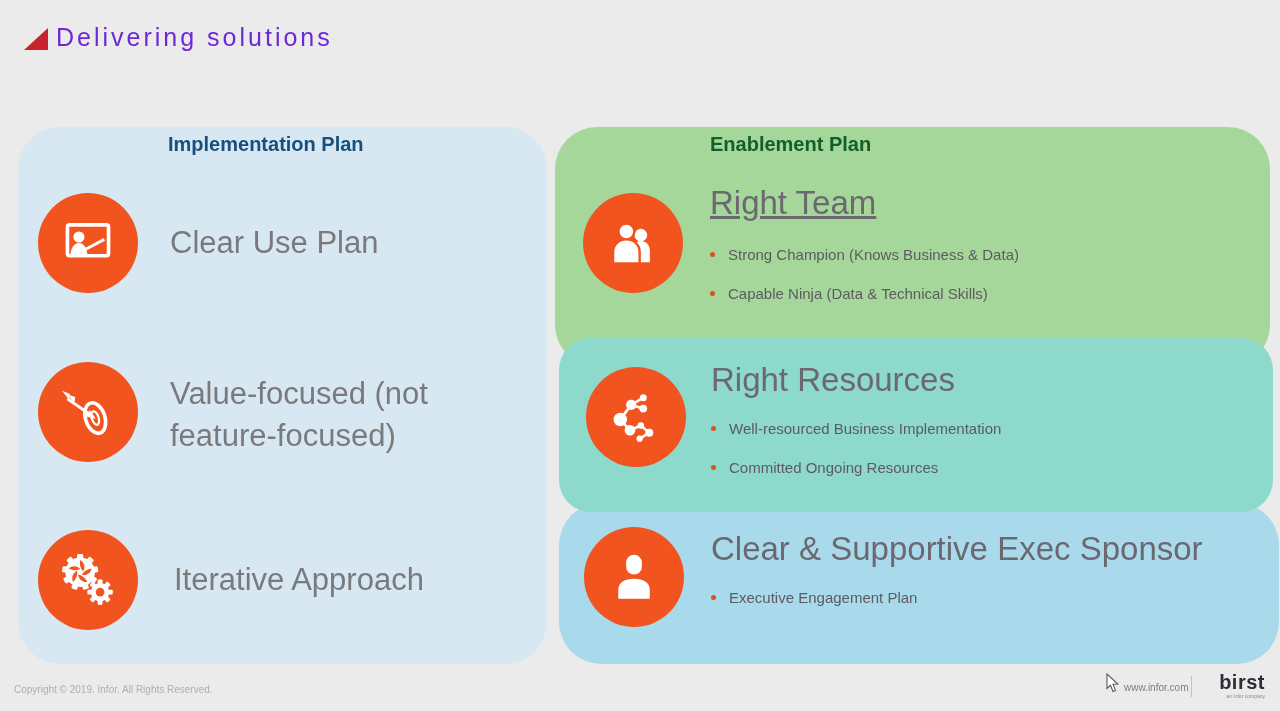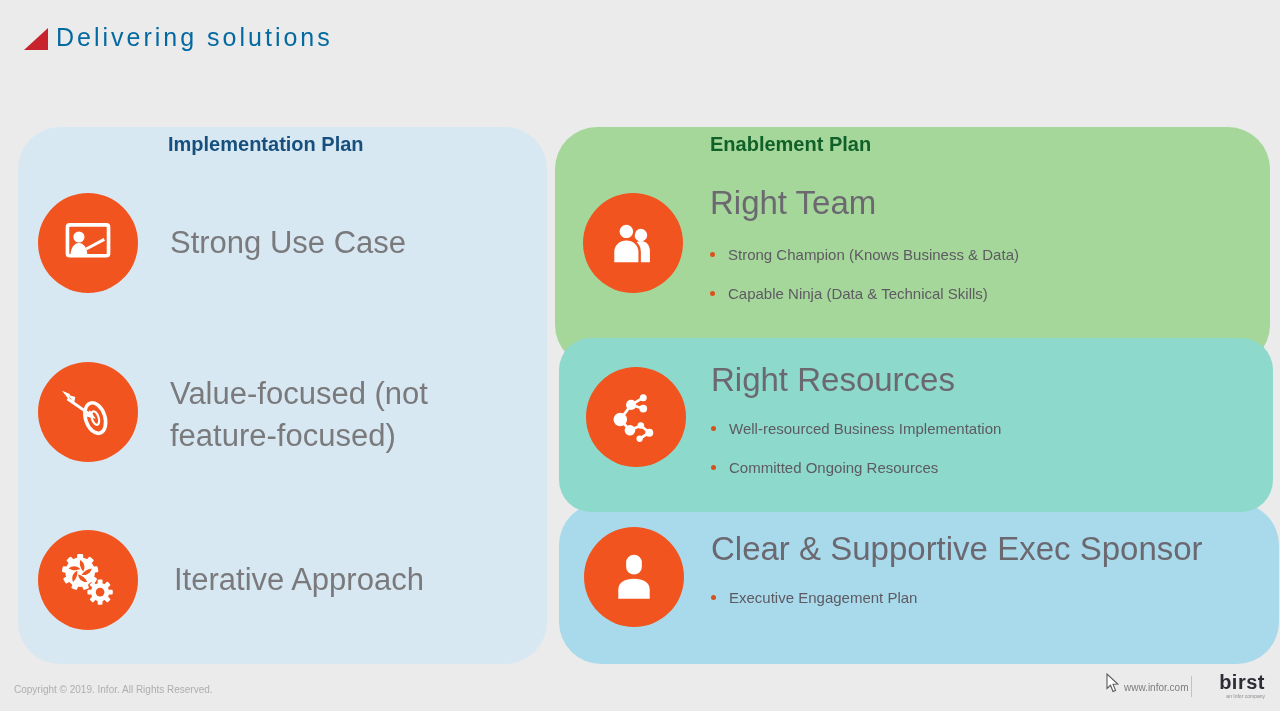--- a/index.html
+++ b/index.html
@@ -3,21 +3,21 @@
 <meta charset="utf-8">
 <style>
   html,body{margin:0;padding:0;}
   body{width:1280px;height:711px;overflow:hidden;background:#ebebeb;
        font-family:"Liberation Sans", sans-serif;}
   .slide{position:relative;width:1280px;height:711px;background:#ebebeb;}
 
   
   .kicker-triangle{position:absolute;left:24px;top:28px;width:24px;height:22px;
        background:#c8232c;clip-path:polygon(100% 0,100% 100%,0 100%);}
-  .kicker{position:absolute;left:56px;top:23px;font-size:25px;color:#0369a1;
+  .kicker{position:absolute;left:56px;top:23px;font-size:25px;color:#6d28d9;
        letter-spacing:3px;}
   .title{position:absolute;left:26px;top:61px;font-size:43px;font-weight:bold;
        color:#57525c;letter-spacing:0.5px;}
 
   
   .panel{position:absolute;}
   .panel-left{left:18px;top:127px;width:529px;height:537px;background:#d7e8f2;
        border-radius:42px;}
   .panel-green{left:555px;top:127px;width:715px;height:240px;background:#a5d79b;
        border-radius:42px;z-index:1;}
@@ -71,21 +71,21 @@
     <div class="plan-heading impl">Implementation Plan</div>
 
     <div class="icon-circle" style="left:20px;top:66px;">
       <svg viewBox="0 0 48 48">
         <rect x="7" y="9" width="34" height="25.5" rx="1.8" fill="none" stroke="#fff" stroke-width="3"></rect>
         <circle cx="16.5" cy="19" r="4.6" fill="#fff"></circle>
         <path d="M9.5 34.5 c0-6.8 3.3-10.6 7-10.6 s7 3.8 7 10.6 z" fill="#fff"></path>
         <line x1="22.5" y1="29" x2="37.5" y2="21" stroke="#fff" stroke-width="2.4"></line>
       </svg>
     </div>
-    <div class="item-label" style="top:66px;height:100px;width:340px;">Strong Use Case</div>
+    <div class="item-label" style="top:66px;height:100px;width:340px;">Clear Use Plan</div>
 
     <div class="icon-circle" style="left:20px;top:235px;">
       <svg viewBox="0 0 48 48">
         <g transform="rotate(-18 30 29)">
           <ellipse cx="30" cy="29" rx="8" ry="13" fill="none" stroke="#fff" stroke-width="3"></ellipse>
           <ellipse cx="30" cy="29" rx="2.8" ry="5.8" fill="none" stroke="#fff" stroke-width="1.8"></ellipse>
         </g>
         <line x1="7" y1="13" x2="27" y2="27" stroke="#fff" stroke-width="2.4"></line>
         <path d="M30.5 29.5 L21.5 27.5 L25.5 22.5 Z" fill="#fff"></path>
         <path d="M8.5 14 L2.5 6.5 L9 9 Z" fill="#fff"></path>
@@ -138,21 +138,21 @@
     <div class="plan-heading enab">Enablement Plan</div>
 
     <div class="icon-circle" style="left:28px;top:66px;">
       <svg viewBox="0 0 48 48">
         <circle cx="30.5" cy="17.5" r="5.2" fill="#fff"></circle>
         <path d="M23 40 v-9 c0-5.5 3.2-8.6 7.5-8.6 s7.5 3.1 7.5 8.6 v9 z" fill="#fff"></path>
         <circle cx="18.5" cy="14.5" r="6.6" fill="#fff" stroke="#f1541e" stroke-width="2"></circle>
         <path d="M7.5 41 v-9.5 c0-6.5 5-10.5 11-10.5 s11 4 11 10.5 v9.5 z" fill="#fff" stroke="#f1541e" stroke-width="2"></path>
       </svg>
     </div>
-    <div class="section-title" style="left:155px;top:57px;">Right Team</div>
+    <div class="section-title" style="left:155px;top:57px;text-decoration:underline;">Right Team</div>
     <div class="bullets" style="left:155px;top:119px;">
       <div class="bullet">
         <span class="bullet-dot"></span>
         <span class="bullet-text">Strong Champion (Knows Business &amp; Data)</span>
       </div>
       <div class="bullet">
         <span class="bullet-dot"></span>
         <span class="bullet-text">Capable Ninja (Data &amp; Technical Skills)</span>
       </div>
     </div>

